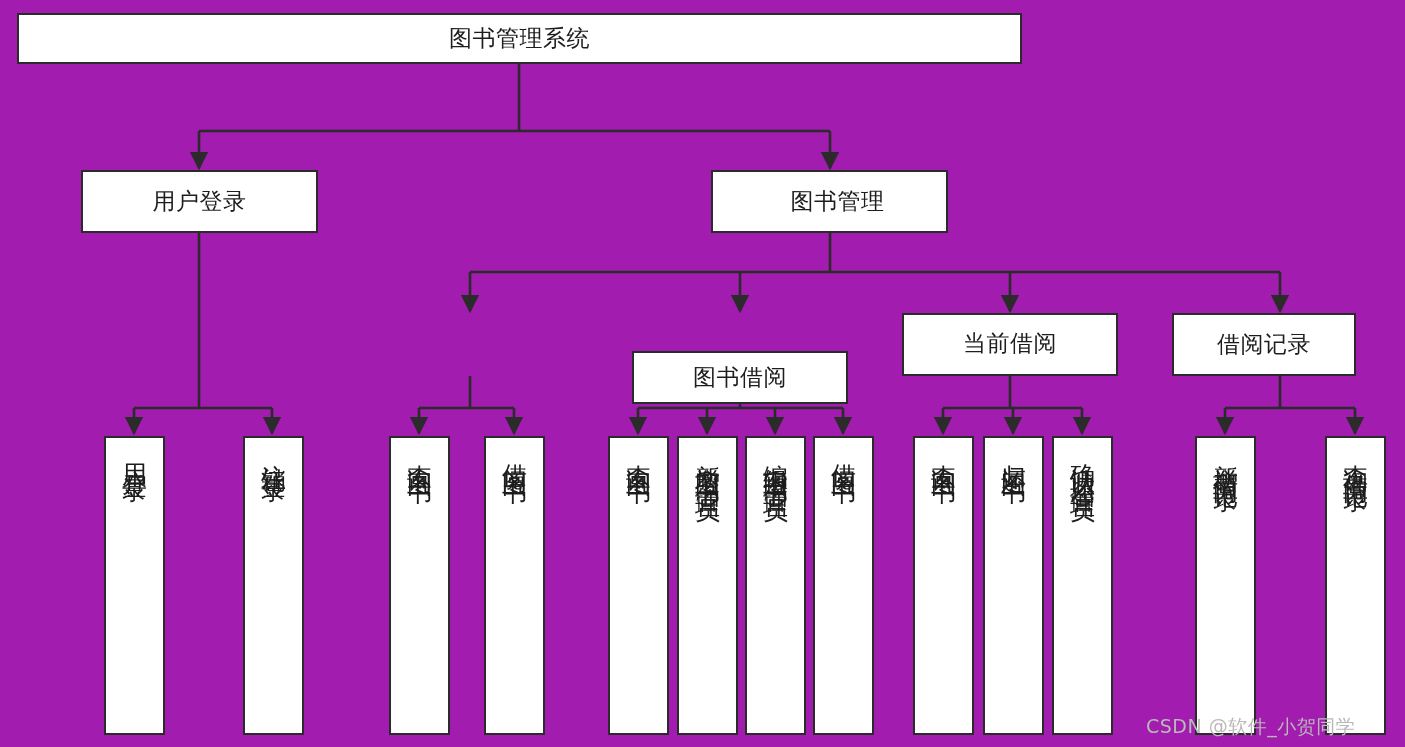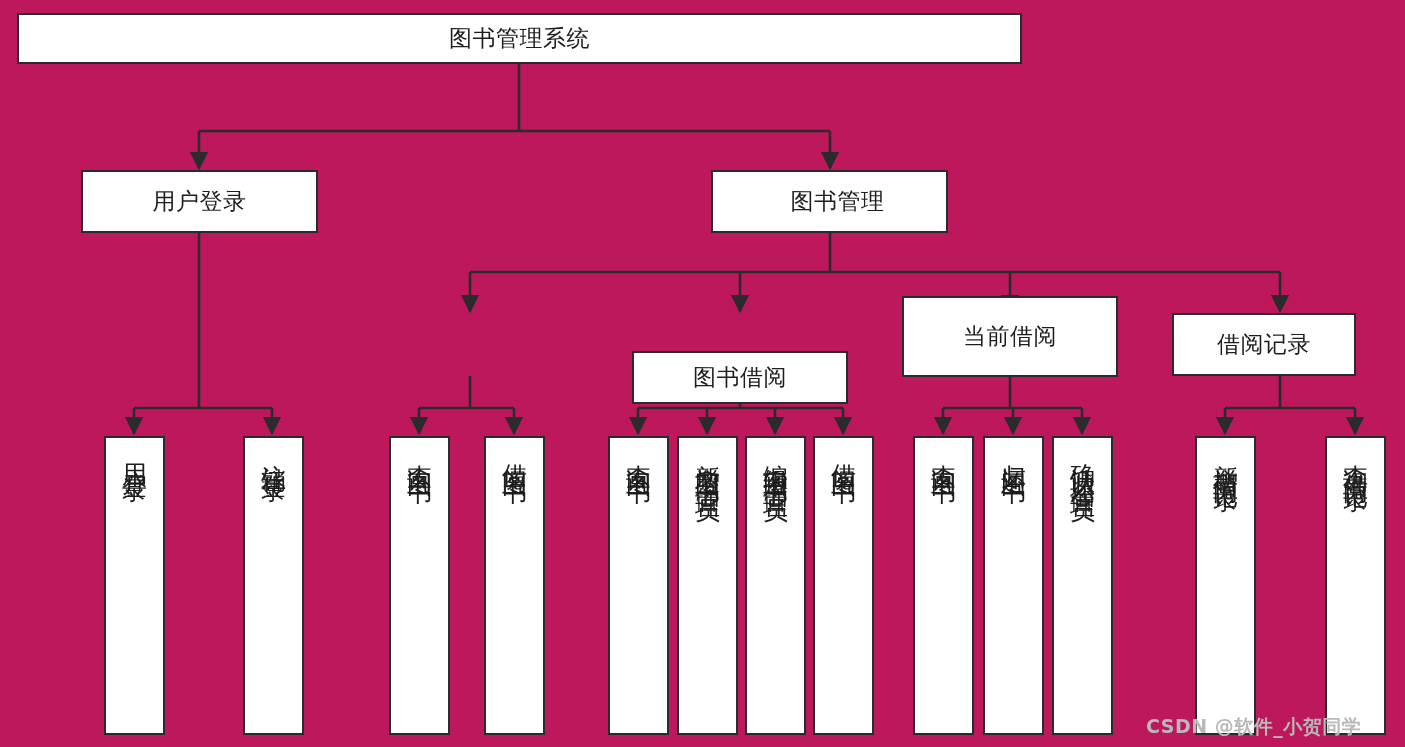--- a/index.html
+++ b/index.html
@@ -8,21 +8,21 @@
     padding: 0;
     background: #ffffff;
   }
   body {
     font-family: "DejaVu Sans", "Liberation Sans", sans-serif;
   }
   #canvas {
     position: relative;
     width: 1405px;
     height: 747px;
-    background: #be185d;
+    background: #a21caf;
     overflow: hidden;
   }
   #edges {
     position: absolute;
     left: 0;
     top: 0;
     width: 1405px;
     height: 747px;
     pointer-events: none;
   }
@@ -130,21 +130,21 @@
   <div class="node horizontal" style="left:81px; top:170px; width:237px; height:63px;">
     <span class="label">用户登录</span>
   </div>
   <div class="node horizontal" style="left:711px; top:170px; width:237px; height:63px;padding-left:16px;">
     <span class="label">图书管理</span>
   </div>
 
   <div class="node horizontal" style="left:632px; top:313px; width:216px; height:53px;margin-top:38px;">
     <span class="label">图书借阅</span>
   </div>
-  <div class="node horizontal" style="left:902px; top:296px; width:216px; height:81px;">
+  <div class="node horizontal" style="left:902px; top:313px; width:216px; height:63px;font-family:Liberation Serif, serif;">
     <span class="label">当前借阅</span>
   </div>
   <div class="node horizontal" style="left:1172px; top:313px; width:184px; height:63px;">
     <span class="label">借阅记录</span>
   </div>
 
   <div class="node vertical" style="left:104px; top:436px; width:61px; height:299px;">
     <span class="label">用户登录</span>
   </div>
   <div class="node vertical" style="left:243px; top:436px; width:61px; height:299px;">
@@ -181,15 +181,15 @@
     <span class="label">确认归还（管理员）</span>
   </div>
 
   <div class="node vertical" style="left:1195px; top:436px; width:61px; height:299px;">
     <span class="label">新增借阅记录</span>
   </div>
   <div class="node vertical" style="left:1325px; top:436px; width:61px; height:299px;">
     <span class="label">查询借阅记录</span>
   </div>
 
-  <div class="watermark" style="left:1146px; top:714px;font-weight:bold;">CSDN @软件_小贺同学</div>
+  <div class="watermark" style="left:1146px; top:714px;">CSDN @软件_小贺同学</div>
 
 </div>
 
 </body></html>

